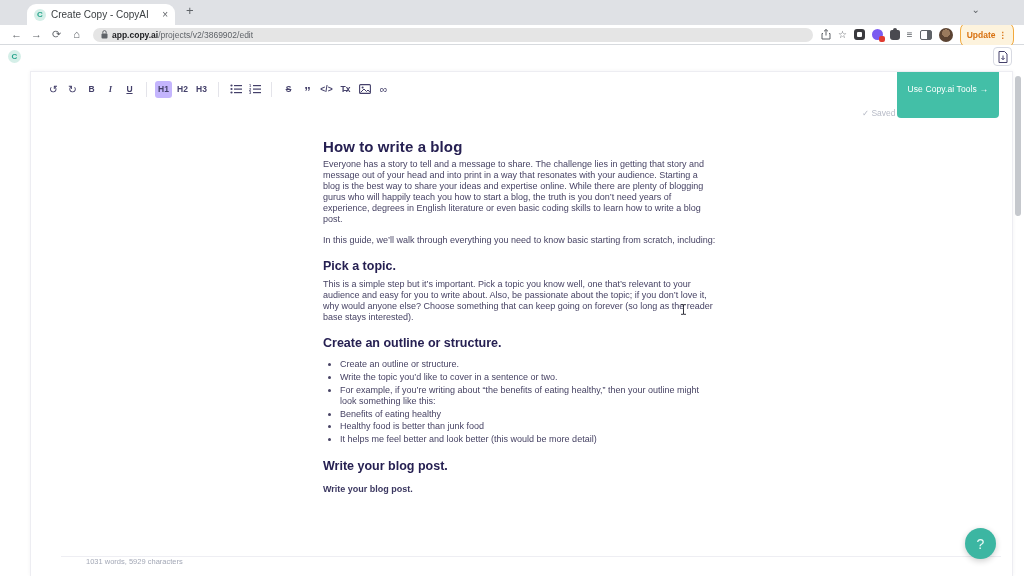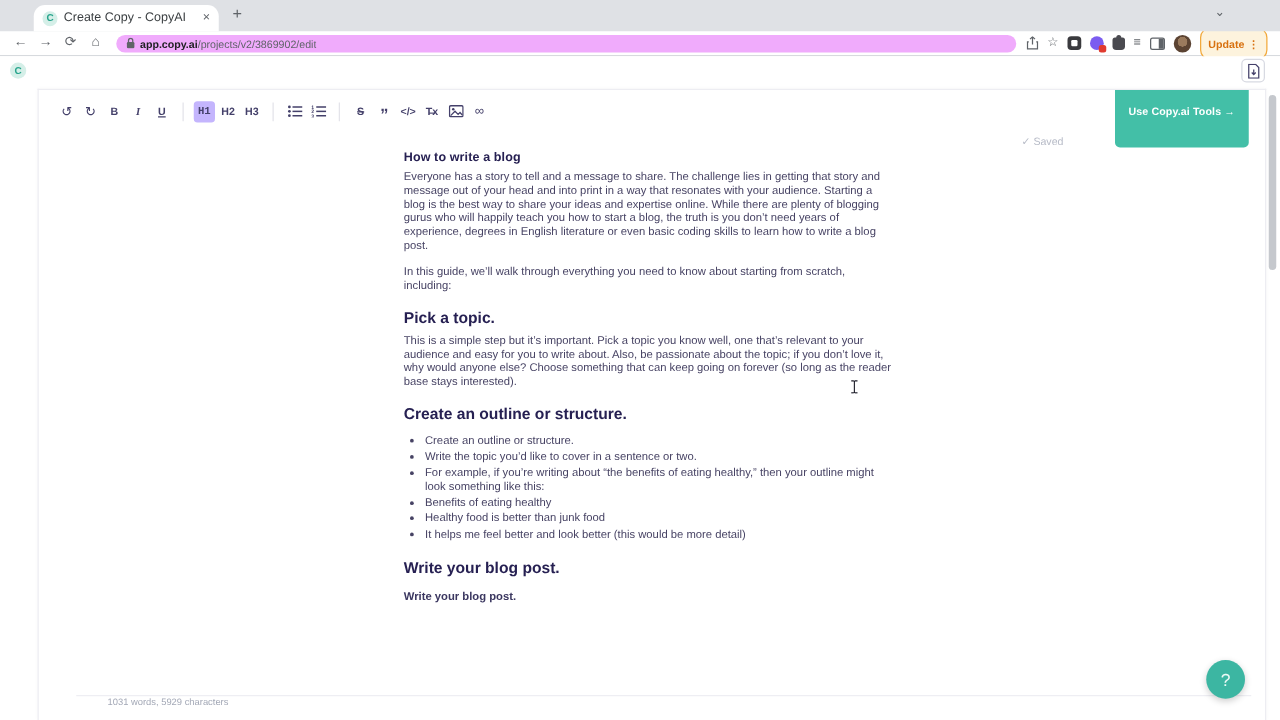--- a/index.html
+++ b/index.html
@@ -13,21 +13,21 @@
   .favicon { width:12px; height:12px; border-radius:50%; background:#d5efe8; color:#27a48c;
              font-size:8px; font-weight:bold; display:flex; align-items:center; justify-content:center; flex:none; }
   .tab-title { font-size:10px; color:#3c4043; flex:1; white-space:nowrap; overflow:hidden; }
   .tab-close { font-size:10px; color:#5f6368; line-height:1; }
   .newtab { position:absolute; left:186px; top:3px; font-size:13px; color:#5f6368; }
   .win-chevron { position:absolute; right:44px; top:4px; font-size:10px; color:#5f6368; }
 
   .urlbar { height:20px; background:#fff; display:flex; align-items:center; padding:0 8px;
             border-bottom:1px solid #d7dade; gap:3px; }
   .nav-ic { width:17px; text-align:center; font-size:11px; color:#5f6368; line-height:1; }
-  .url-pill { flex:1; height:14px; background:#f0abfc; border-radius:7px; display:flex;
+  .url-pill { flex:1; height:14px; background:#e5e5e5; border-radius:7px; display:flex;
               align-items:center; padding:0 8px; gap:4px; margin:0 5px; min-width:0; }
   .url-text { font-size:8.5px; color:#5f6368; white-space:nowrap; overflow:hidden; }
   .url-text .domain { color:#202124; font-weight:bold; }
   .chrome-right { display:flex; align-items:center; gap:7px; padding-right:2px; }
   .mini-ic { font-size:10px; color:#5f6368; line-height:1; }
   .ext-sq { width:11px; height:11px; border-radius:3px; background:#3a3a3e; position:relative; }
   .ext-sq i { position:absolute; inset:3px; background:#fff; border-radius:1px; }
   .ext-purple { width:11px; height:11px; border-radius:50%; background:#7b5cf0; position:relative; }
   .ext-badge { position:absolute; right:-2px; bottom:-2px; width:6px; height:6px; border-radius:2px; background:#e03b30; }
   .ext-puzzle { width:10px; height:10px; border-radius:2px 2px 3px 3px; background:#4a4a50; position:relative; }
@@ -48,34 +48,34 @@
   .export-btn { position:absolute; right:12px; top:2px; width:19px; height:19px; background:#fff;
                 border:1px solid #d8dae2; border-radius:4px; display:flex; align-items:center; justify-content:center; }
 
   .page { position:absolute; left:30px; right:11px; top:26px; bottom:0; background:#fff;
           border:1px solid #ededf2; border-bottom:none; box-shadow:0 0 4px rgba(40,40,70,.05); overflow:hidden; }
 
   .toolbar { height:34px; display:flex; align-items:center; padding:0 13px; }
   .tb-btn { min-width:17px; height:17px; display:flex; align-items:center; justify-content:center;
             font-size:8.5px; font-weight:bold; color:#44406a; border-radius:3px; margin:0 1px; padding:0 2px; }
   .tb-btn.glyph { font-size:10.5px; font-weight:normal; }
-  .tb-btn.active { background:#c4b5fd;font-family:Liberation Mono, monospace; }
+  .tb-btn.active { background:#c4b5fd; }
   .tb-i { font-style:italic; font-family:"Liberation Serif", serif; }
   .tb-u { text-decoration:underline; }
   .tb-s { text-decoration:line-through; }
   .tb-q { font-size:13px; font-weight:bold; line-height:4px; padding-top:6px; }
   .tb-sep { width:1px; height:15px; background:#e4e4ea; margin:0 7px; }
   .tb-right { margin-left:auto; display:flex; align-items:flex-end; gap:1px; }
   .saved { font-size:8.5px; color:#b7bbc7; }
-  .tools-btn { background:#43bfa7; color:#fff; font-size:8.5px; font-weight:bold; border-radius:4px;
-               padding:24px 11px; letter-spacing:.1px;margin-left:40px; }
+  .tools-btn { background:#43bfa7; color:#fff; font-size:8.5px; font-weight:normal; border-radius:4px;
+               padding:24px 11px; letter-spacing:.1px; }
 
   
   .doc { margin-left:292px; width:393px; color:#474364; }
-  .doc-title { font-size:10px; font-weight:800; color:#262052; margin:15px 0 4px; letter-spacing:.1px; }
+  .doc-title { font-size:15px; font-weight:800; color:#262052; margin:32px 0 4px; letter-spacing:.1px; }
   .doc h2 { font-size:12.5px; font-weight:800; color:#262052; margin:13px 0 6px; }
   .doc .sub { font-size:9px; font-weight:bold; color:#3b3760; margin:11px 0 5px; }
   .doc p { font-size:9px; line-height:11px; margin:0 0 10px; }
   .doc ul { margin:9px 0 11px; padding-left:17px; }
   .doc li { font-size:9px; line-height:11.3px; margin-bottom:1.5px; }
 
   .statusbar { position:absolute; left:30px; right:11px; bottom:0; height:20px; background:#fff;
                border-top:1px solid #eeeef3; display:flex; padding-left:25px;
                font-size:7.5px; color:#a3a8b6; }
   .scroll-thumb { position:absolute; right:3px; top:31px; width:6px; height:140px; background:#c5c8cd; border-radius:3px; }
@@ -194,21 +194,21 @@
       <div class="tb-right">
         <span class="saved"><span>✓</span> <span>Saved</span></span>
         <span class="tools-btn">Use Copy.ai Tools →</span>
       </div>
     </div>
 
     <div class="doc">
       <div class="doc-title">How to write a blog</div>
 
       <p>Everyone has a story to tell and a message to share. The challenge lies in getting that story and message out of your head and into print in a way that resonates with your audience. Starting a blog is the best way to share your ideas and expertise online. While there are plenty of blogging gurus who will happily teach you how to start a blog, the truth is you don’t need years of experience, degrees in English literature or even basic coding skills to learn how to write a blog post.</p>
-      <p>In this guide, we’ll walk through everything you need to know about starting from scratch, including:</p>
+      <p>In this guide, we’ll walk through everything you need to know basic starting from scratch, including:</p>
 
       <h2>Pick a topic.</h2>
       <p>This is a simple step but it’s important. Pick a topic you know well, one that’s relevant to your audience and easy for you to write about. Also, be passionate about the topic; if you don’t love it, why would anyone else? Choose something that can keep going on forever (so long as the reader base stays interested).</p>
 
       <h2>Create an outline or structure.</h2>
       <ul>
         <li>Create an outline or structure.</li>
         <li>Write the topic you’d like to cover in a sentence or two.</li>
         <li>For example, if you’re writing about “the benefits of eating healthy,” then your outline might look something like this:</li>
         <li>Benefits of eating healthy</li>

